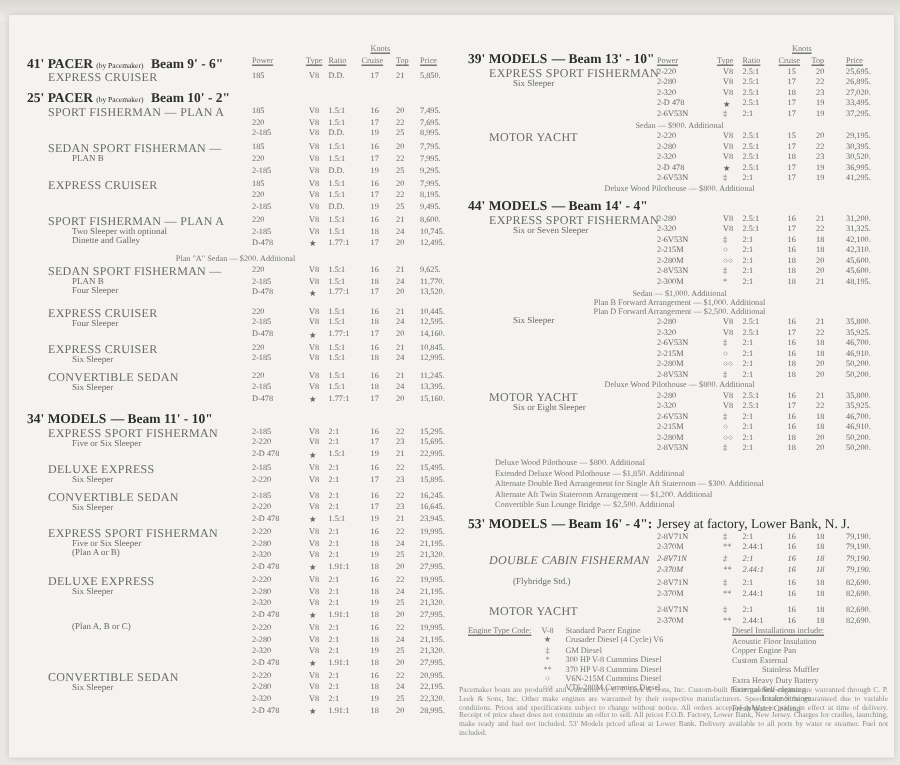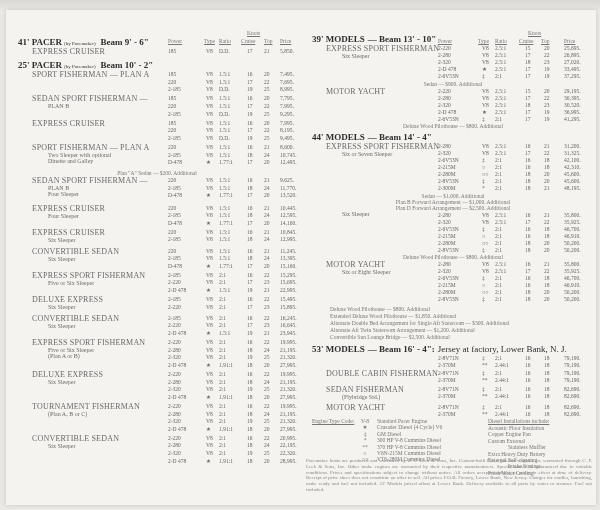--- a/index.html
+++ b/index.html
@@ -297,20 +297,21 @@
           <div class="row" style="height: 7.6px;">
             <span class="c-pow">D-478</span>
             <span class="c-type">★</span>
             <span class="c-ratio">1.77:1</span>
             <span class="c-cruise">17</span>
             <span class="c-top">20</span>
             <span class="c-price">15,160.</span>
           </div>
         </div>
       </div>
+      <div class="section-title"><span>34' MODELS</span><span style="margin-left: 3px;">— Beam 11' - 10"</span></div>
       <div class="model" style="height: 24.3px;">
         <div class="mname">EXPRESS SPORT FISHERMAN</div>
         <div class="msub">Five or Six Sleeper</div>
         <div class="rows">
           <div class="row" style="height: 7.6px;">
             <span class="c-pow">2-185</span>
             <span class="c-type">V8</span>
             <span class="c-ratio">2:1</span>
             <span class="c-cruise">16</span>
             <span class="c-top">22</span>
@@ -457,21 +458,20 @@
             <span class="c-pow">2-D 478</span>
             <span class="c-type">★</span>
             <span class="c-ratio">1.91:1</span>
             <span class="c-cruise">18</span>
             <span class="c-top">20</span>
             <span class="c-price">27,995.</span>
           </div>
         </div>
       </div>
       <div class="model" style="height: 31.9px;">
-        <div class="mname">TOURNAMENT FISHERMAN</div>
         <div class="msub">(Plan A, B or C)</div>
         <div class="rows">
           <div class="row" style="height: 7.6px;">
             <span class="c-pow">2-220</span>
             <span class="c-type">V8</span>
             <span class="c-ratio">2:1</span>
             <span class="c-cruise">16</span>
             <span class="c-top">22</span>
             <span class="c-price">19,995.</span>
           </div>
@@ -842,21 +842,21 @@
           <div class="row" style="height: 7px;">
             <span class="c-pow">2-370M</span>
             <span class="c-type">**</span>
             <span class="c-ratio">2.44:1</span>
             <span class="c-cruise">16</span>
             <span class="c-top">18</span>
             <span class="c-price">79,190.</span>
           </div>
         </div>
       </div>
-      <div class="model" style="height: 15.5px;">
+      <div class="model" style="height: 15.5px; font-style: italic;">
         <div class="mname">DOUBLE CABIN FISHERMAN</div>
         <div class="rows">
           <div class="row" style="height: 7px;">
             <span class="c-pow">2-8V71N</span>
             <span class="c-type">‡</span>
             <span class="c-ratio">2:1</span>
             <span class="c-cruise">16</span>
             <span class="c-top">18</span>
             <span class="c-price">79,190.</span>
           </div>
@@ -864,21 +864,20 @@
             <span class="c-pow">2-370M</span>
             <span class="c-type">**</span>
             <span class="c-ratio">2.44:1</span>
             <span class="c-cruise">16</span>
             <span class="c-top">18</span>
             <span class="c-price">79,190.</span>
           </div>
         </div>
       </div>
       <div class="model" style="height: 18.7px;">
-        <div class="mname">SEDAN FISHERMAN</div>
         <div class="msub">(Flybridge Std.)</div>
         <div class="rows">
           <div class="row" style="height: 7px;">
             <span class="c-pow">2-8V71N</span>
             <span class="c-type">‡</span>
             <span class="c-ratio">2:1</span>
             <span class="c-cruise">16</span>
             <span class="c-top">18</span>
             <span class="c-price">82,690.</span>
           </div>

